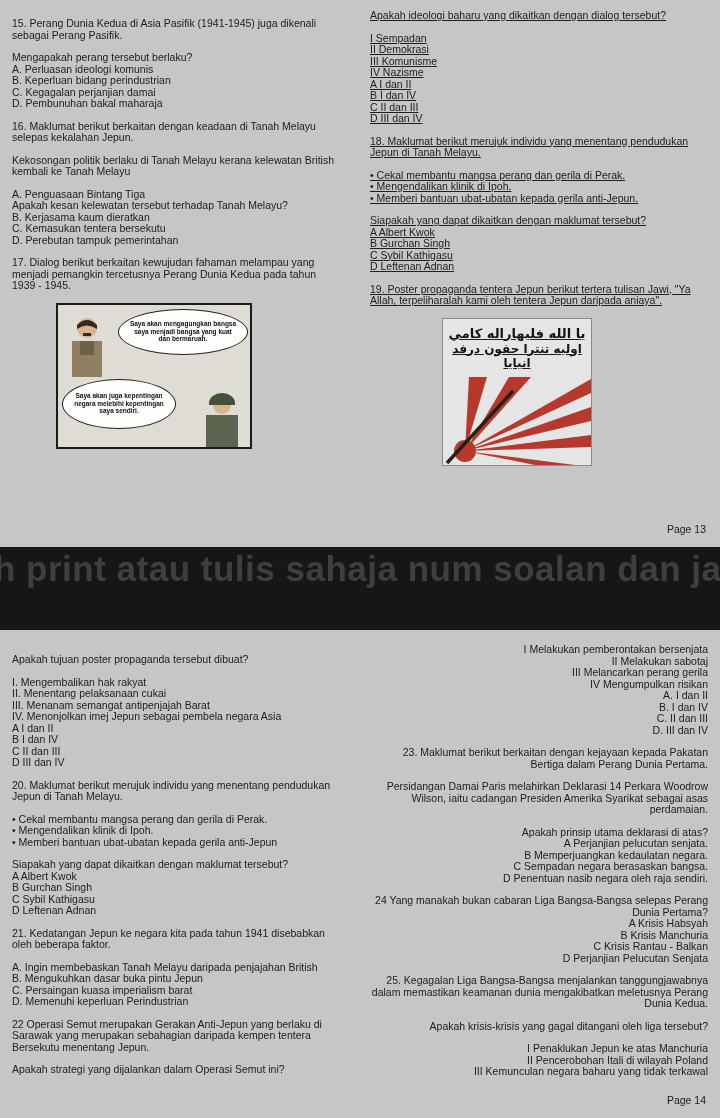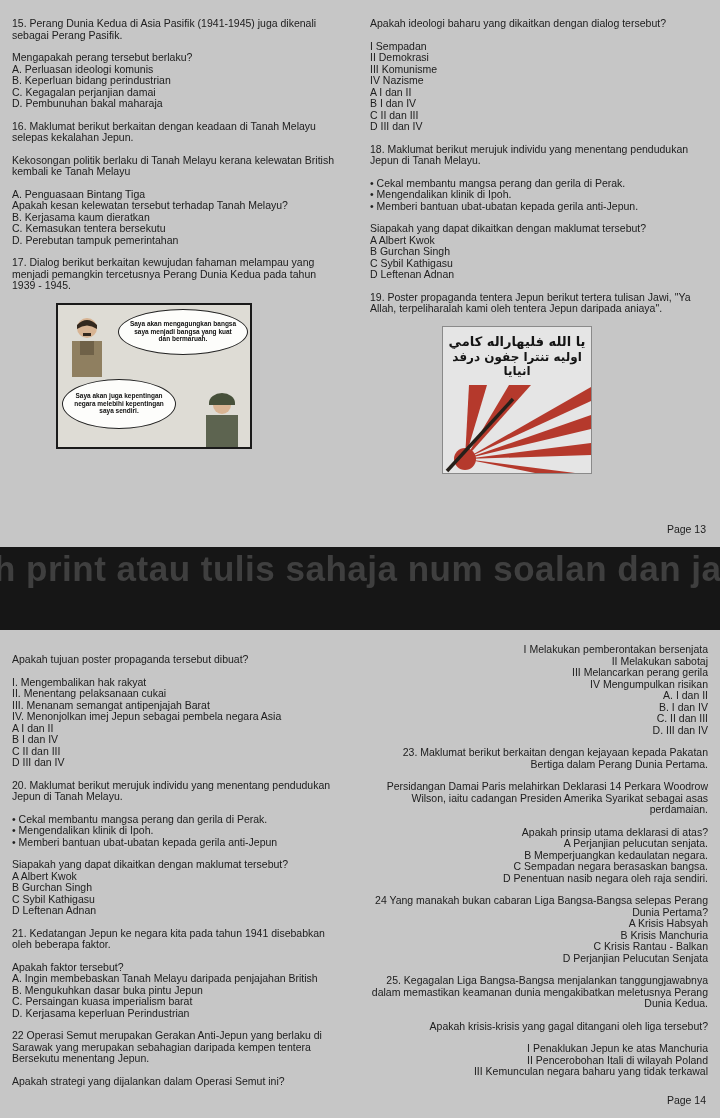--- a/index.html
+++ b/index.html
@@ -11,21 +11,21 @@
     position: relative; overflow: hidden;
   }
   .page {
     position: absolute; left: 0; width: 720px;
     background: #c6c6c6; color: #202020;
   }
   #page13 { top: 0; height: 547px; padding-left: 8px; }
   #page14 { top: 630px; height: 488px; }
   .col { position: absolute; font-size: 10.5px; line-height: 11.5px; }
   #p13-left  { left: 12px;  top: 18px; width: 322px; }
-  #p13-right { left: 370px; top: 18px; width: 338px; }
+  #p13-right { left: 370px; top: 10px; width: 338px; text-decoration: underline; }
   #p14-left  { left: 12px;  top: 24px; width: 322px; }
   #p14-right { left: 370px; top: 14px; width: 338px; text-align: right; }
   .block { margin-bottom: 11px; }
   .line { white-space: normal; }
   .page-label { position: absolute; right: 14px; bottom: 12px; font-size: 10.5px; color: #202020; }
 
   
   .band { position: absolute; top: 547px; left: 0; width: 720px; height: 83px;
           background: #161616; overflow: hidden; }
   .watermark {
@@ -205,25 +205,24 @@
         <div class="line">Siapakah yang dapat dikaitkan dengan maklumat tersebut?</div>
         <div class="line">A Albert Kwok</div>
         <div class="line">B Gurchan Singh</div>
         <div class="line">C Sybil Kathigasu</div>
         <div class="line">D Leftenan Adnan</div>
       </div>
       <div class="block para">
         <div class="line">21. Kedatangan Jepun ke negara kita pada tahun 1941 disebabkan oleh beberapa faktor.</div>
       </div>
       <div class="block options">
-        <div class="line">Apakah faktor tersebut?</div>
         <div class="line">A. Ingin membebaskan Tanah Melayu daripada penjajahan British</div>
         <div class="line">B. Mengukuhkan dasar buka pintu Jepun</div>
         <div class="line">C. Persaingan kuasa imperialism barat</div>
-        <div class="line">D. Kerjasama keperluan Perindustrian</div>
+        <div class="line">D. Memenuhi keperluan Perindustrian</div>
       </div>
       <div class="block para">
         <div class="line">22 Operasi Semut merupakan Gerakan Anti-Jepun yang berlaku di Sarawak yang merupakan sebahagian daripada kempen tentera Bersekutu menentang Jepun.</div>
       </div>
       <div class="block para">
         <div class="line">Apakah strategi yang dijalankan dalam Operasi Semut ini?</div>
       </div>
     </div>
   <div class="col" id="p14-right">
       <div class="block options">

